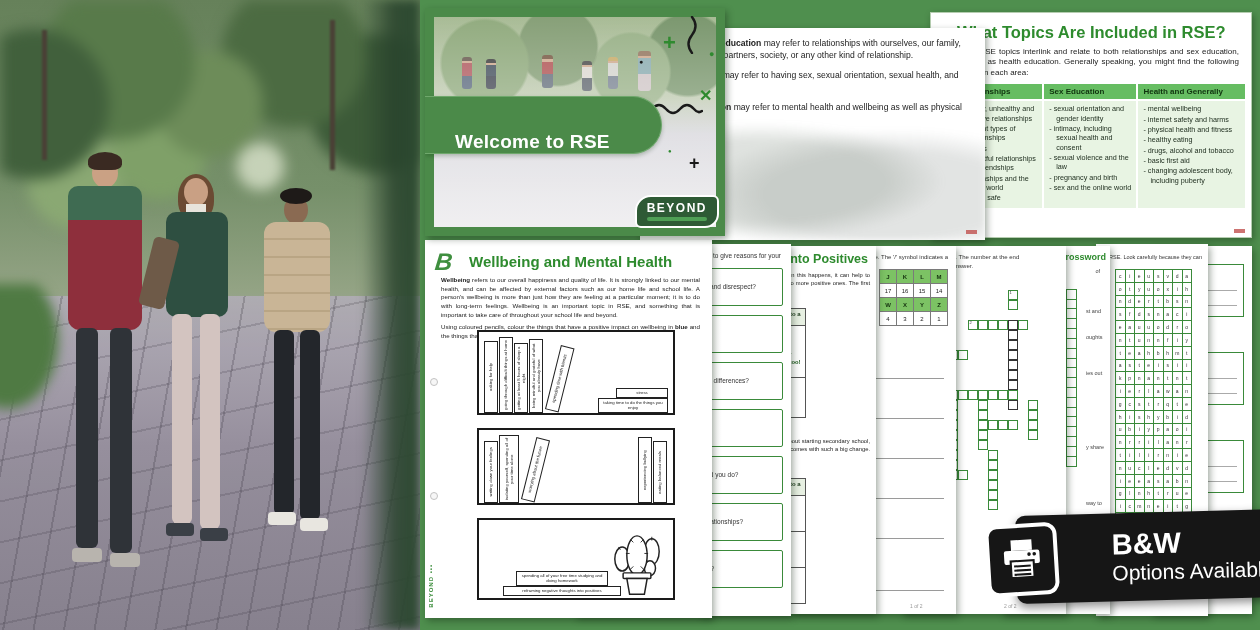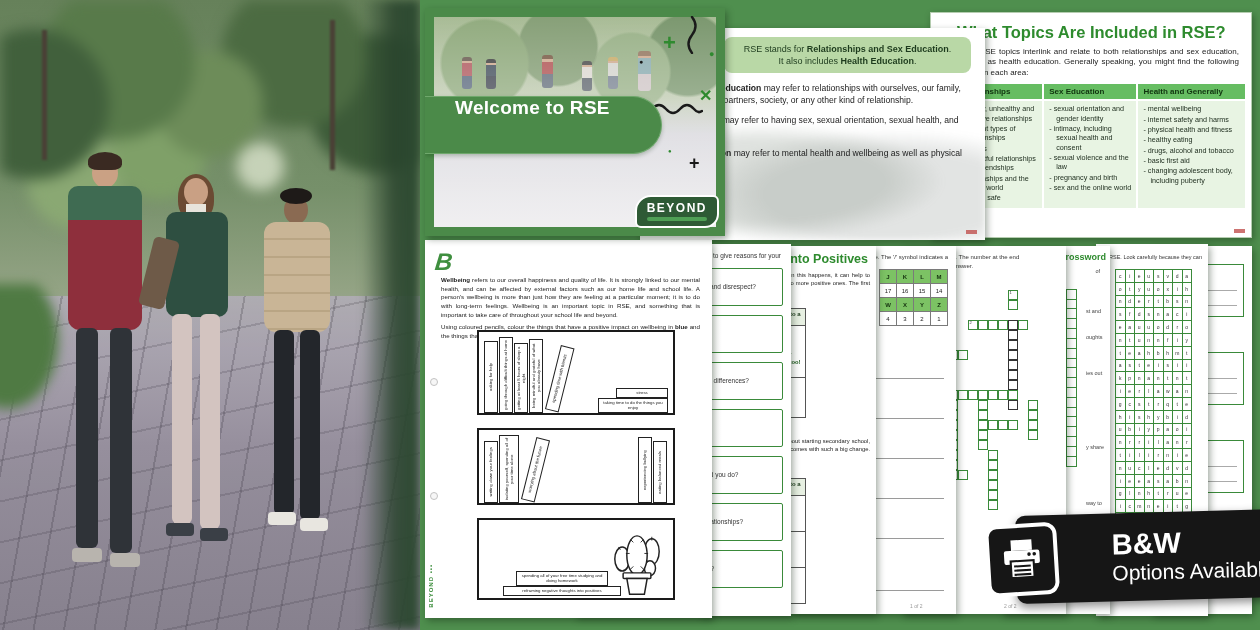--- a/index.html
+++ b/index.html
@@ -46,21 +46,21 @@
       radial-gradient(circle at 18% 22%, #83a06e 0 15%, transparent 16%),
       radial-gradient(circle at 44% 14%, #779366 0 16%, transparent 17%),
       radial-gradient(circle at 70% 26%, #8da87a 0 15%, transparent 16%),
       radial-gradient(circle at 90% 18%, #6a8a5c 0 13%, transparent 14%),
       linear-gradient(180deg,#9cb287 0%,#b6c3a5 38%,#cbcad1 56%,#d8d6db 100%);
   }
   .mini { position:absolute; border-radius:3px; filter:blur(.6px); }
   .s1fade { position:absolute; inset:9px; background:linear-gradient(180deg, rgba(255,255,255,.12) 0%, rgba(255,255,255,.4) 52%, rgba(255,255,255,.62) 100%); }
   .banner { position:absolute; left:0; top:88px; width:237px; height:58px; background:#4b8a49;
     border:1.5px solid #6fa86c; border-left:none; border-radius:0 29px 29px 0;
-    display:flex; align-items:flex-start; padding-left:30px; box-shadow:0 2px 4px rgba(0,40,0,.25); }
+    display:flex; align-items:flex-end; padding-left:30px; box-shadow:0 2px 4px rgba(0,40,0,.25); }
   .banner span { color:#fff; font-size:19px; font-weight:bold; letter-spacing:.3px; }
   .doodles { position:absolute; inset:0; }
   .doodle { position:absolute; font-weight:800; line-height:1; }
   .squig { position:absolute; }
   .blogo { position:absolute; right:6px; bottom:8px; background:#2e5a35; border:2px solid #fff;
     border-radius:16px 6px 14px 6px; padding:4px 10px 5px; text-align:center; }
   .blogo .bl-text { color:#fff; font-weight:800; font-size:12px; letter-spacing:1.5px; }
   .blogo .bl-bar { height:4px; background:#4f9f55; border-radius:2px; margin-top:2px; }
 
   
@@ -255,28 +255,20 @@
       <span>Welcome to RSE</span>
     </div>
     <div class="blogo">
       <div class="bl-text">BEYOND</div>
       <div class="bl-bar"></div>
     </div>
   </div>
 
   <div class="slide slide2">
     <div class="ghost"></div>
-    <div class="callout">
-      <div>
-        <span>RSE stands for </span><span class="bold">Relationships and Sex Education</span><span>.</span>
-      </div>
-      <div>
-        <span>It also includes </span><span class="bold">Health Education</span><span>.</span>
-      </div>
-    </div>
     <div class="s2paras">
         <p><span class="bold">Relationships education</span><span> may refer to relationships with ourselves, our family, peers, romantic partners, society, or any other kind of relationship.</span></p>
         <p><span class="bold">Sex education</span><span> may refer to having sex, sexual orientation, sexual health, and much more.</span></p>
         <p><span class="bold">Health education</span><span> may refer to mental health and wellbeing as well as physical health.</span></p>
       </div>
     <div class="red-code" style="right:8px;bottom:6px"></div>
   </div>
 
   <div class="slide slide3">
     <div class="s3title gtitle">What Topics Are Included in RSE?</div>
@@ -308,20 +300,21 @@
           <div class="tt-item">-  drugs, alcohol and tobacco</div>
           <div class="tt-item">-  basic first aid</div>
           <div class="tt-item">-  changing adolescent body, including puberty</div>
         </div>
       </div>
     <div class="red-code" style="right:6px;bottom:4px"></div>
   </div>
 
   <div class="page p1">
     <div class="blogoB">B</div>
+    <div class="p1title gtitle">Wellbeing and Mental Health</div>
     <div class="p1paras">
       <p><span class="bold">Wellbeing</span><span> refers to our overall happiness and quality of life. It is strongly linked to our mental health, and can be affected by external factors such as our home life and school life. A person's wellbeing is more than just how they are feeling at a particular moment; it is to do with long-term feelings. Wellbeing is an important topic in RSE, and something that is important to take care of throughout your school life and beyond.</span></p>
       <p><span>Using coloured pencils, colour the things that have a positive impact on wellbeing in </span><span class="bold">blue</span><span> and the things that have a negative impact on wellbeing in </span><span class="bold">red</span><span>.</span></p>
     </div>
     <div class="shelf shelf1">
       <div class="books">
         <div class="vbook" style="height:72px">
             <span>asking for help</span>
           </div>
         <div class="vbook" style="height:76px">

